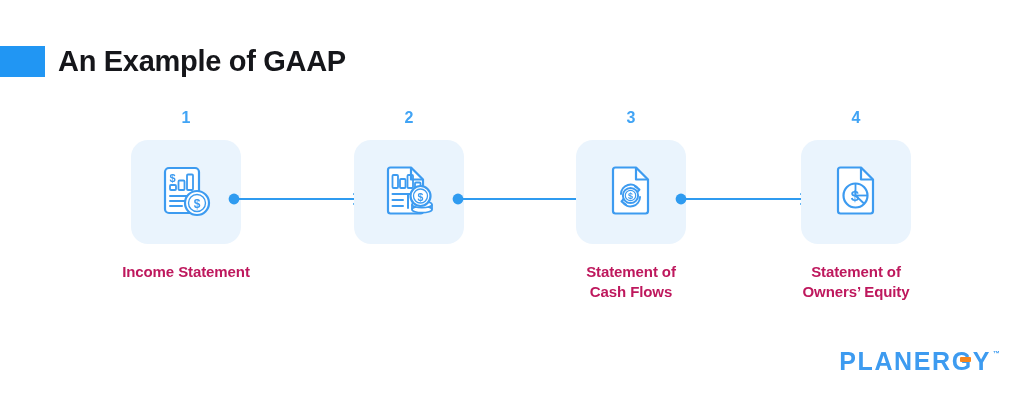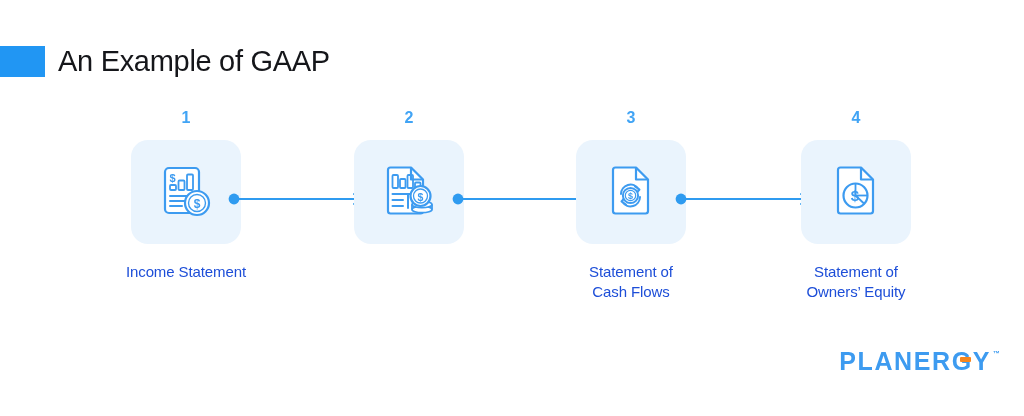--- a/index.html
+++ b/index.html
@@ -11,21 +11,21 @@
     overflow:hidden;
   }
   .page { position:relative; width:1024px; height:416px; background:#ffffff; }
 
   
   .header { position:absolute; left:0; top:46px; display:flex; align-items:center; }
   .accent-block { width:45px; height:31px; background:#2196F3; flex:0 0 auto; }
   .title {
     margin-left:13px;
     font-size:29px;
-    font-weight:400;
+    font-weight:700;
     color:#15161a;
     letter-spacing:-0.3px;
     line-height:1;
     white-space:nowrap;
   }
 
   
   .flow { position:absolute; left:0; top:110px; width:1024px; height:200px; }
 
   .step { position:absolute; top:0; width:176px; }
@@ -49,22 +49,22 @@
     background:#EAF4FD;
     border-radius:17px;
     display:flex; align-items:center; justify-content:center;
   }
   .card svg { display:block; }
 
   .step-label {
     margin-top:18px;
     text-align:center;
     font-size:15px;
-    font-weight:400;
-    color:#1d4ed8;
+    font-weight:700;
+    color:#be185d;
     line-height:1.35;
     letter-spacing:-0.1px;
     white-space:pre-line;
   }
 
   
   .connector { position:absolute; top:82px; height:14px; }
   .conn-1 { left:228px; width:140px; }
   .conn-2 { left:452px; width:140px; }
   .conn-3 { left:675px; width:140px; }

